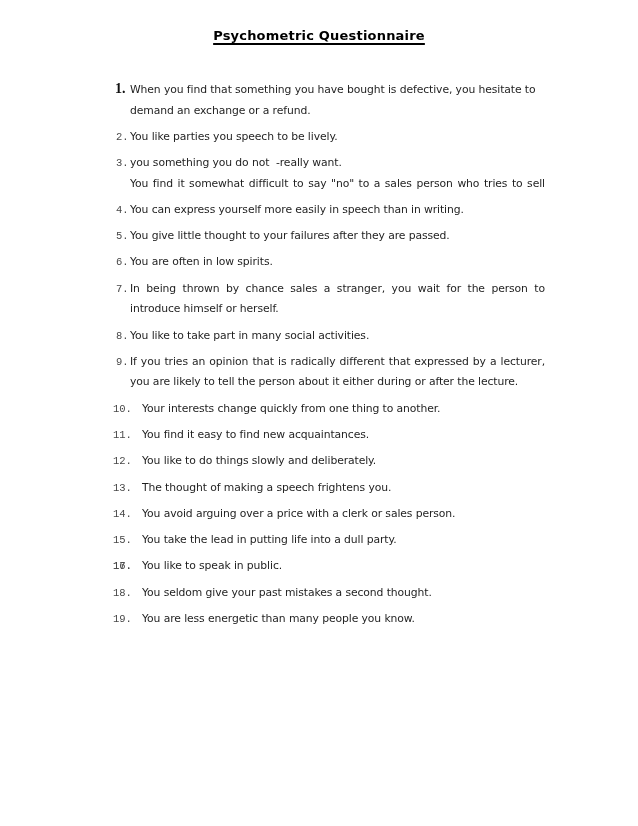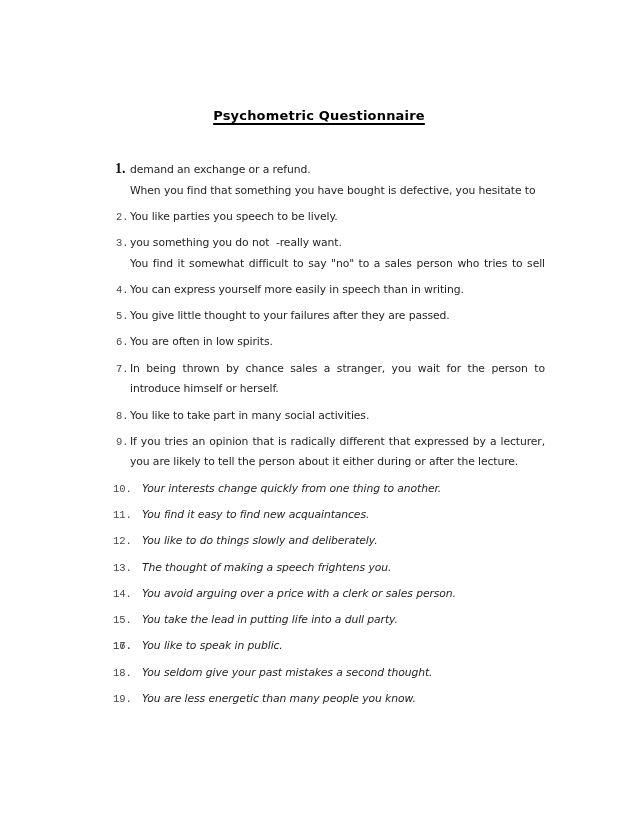--- a/index.html
+++ b/index.html
@@ -4,21 +4,21 @@
 <style>
   html, body { margin: 0; padding: 0; }
   body {
     width: 638px;
     height: 826px;
     background: #ffffff;
     font-family: "DejaVu Sans", sans-serif;
     color: #1e1e1e;
     overflow: hidden;
   }
-  .page { padding-top: 108px; }
+  .page { padding-top: 28px; }
   .title {
     text-align: center;
     font-weight: bold;
     font-size: 13px;
     line-height: 16px;
     color: #000000;
     text-decoration: underline;
     text-decoration-thickness: 1.5px;
     text-underline-offset: 2.5px;
     letter-spacing: 0.2px;
@@ -42,36 +42,36 @@
   }
   .d1 .num { left: 3px; }
   .num.first {
     font-family: "Liberation Serif", serif;
     font-weight: bold;
     font-size: 14px;
     color: #101010;
     left: 2px; top: -1px;
   }
   .d1 .text { margin-left: 17px; }
-  .d2 .text { margin-left: 12px; font-style: italic; }
+  .d2 .text { margin-left: 12px; }
   .ln { min-height: 20.5px; }
   .ln.ind { padding-left: 17px; }
   .ln.j { text-align: justify; text-align-last: justify; }
 </style>
 </head>
 <body>
 
 <div class="page">
   <h1 class="title">Psychometric Questionnaire</h1>
   <div class="list">
       <div class="item d1">
         <span class="num first">1.</span>
         <div class="text">
+          <div class="ln">When you find that something you have bought is defective, you hesitate to</div>
           <div class="ln">demand an exchange or a refund.</div>
-          <div class="ln">When you find that something you have bought is defective, you hesitate to</div>
         </div>
       </div>
       <div class="item d1">
         <span class="num">2.</span>
         <div class="text">
           <div class="ln">You like parties you speech to be lively.</div>
         </div>
       </div>
       <div class="item d1">
         <span class="num">3.</span>

